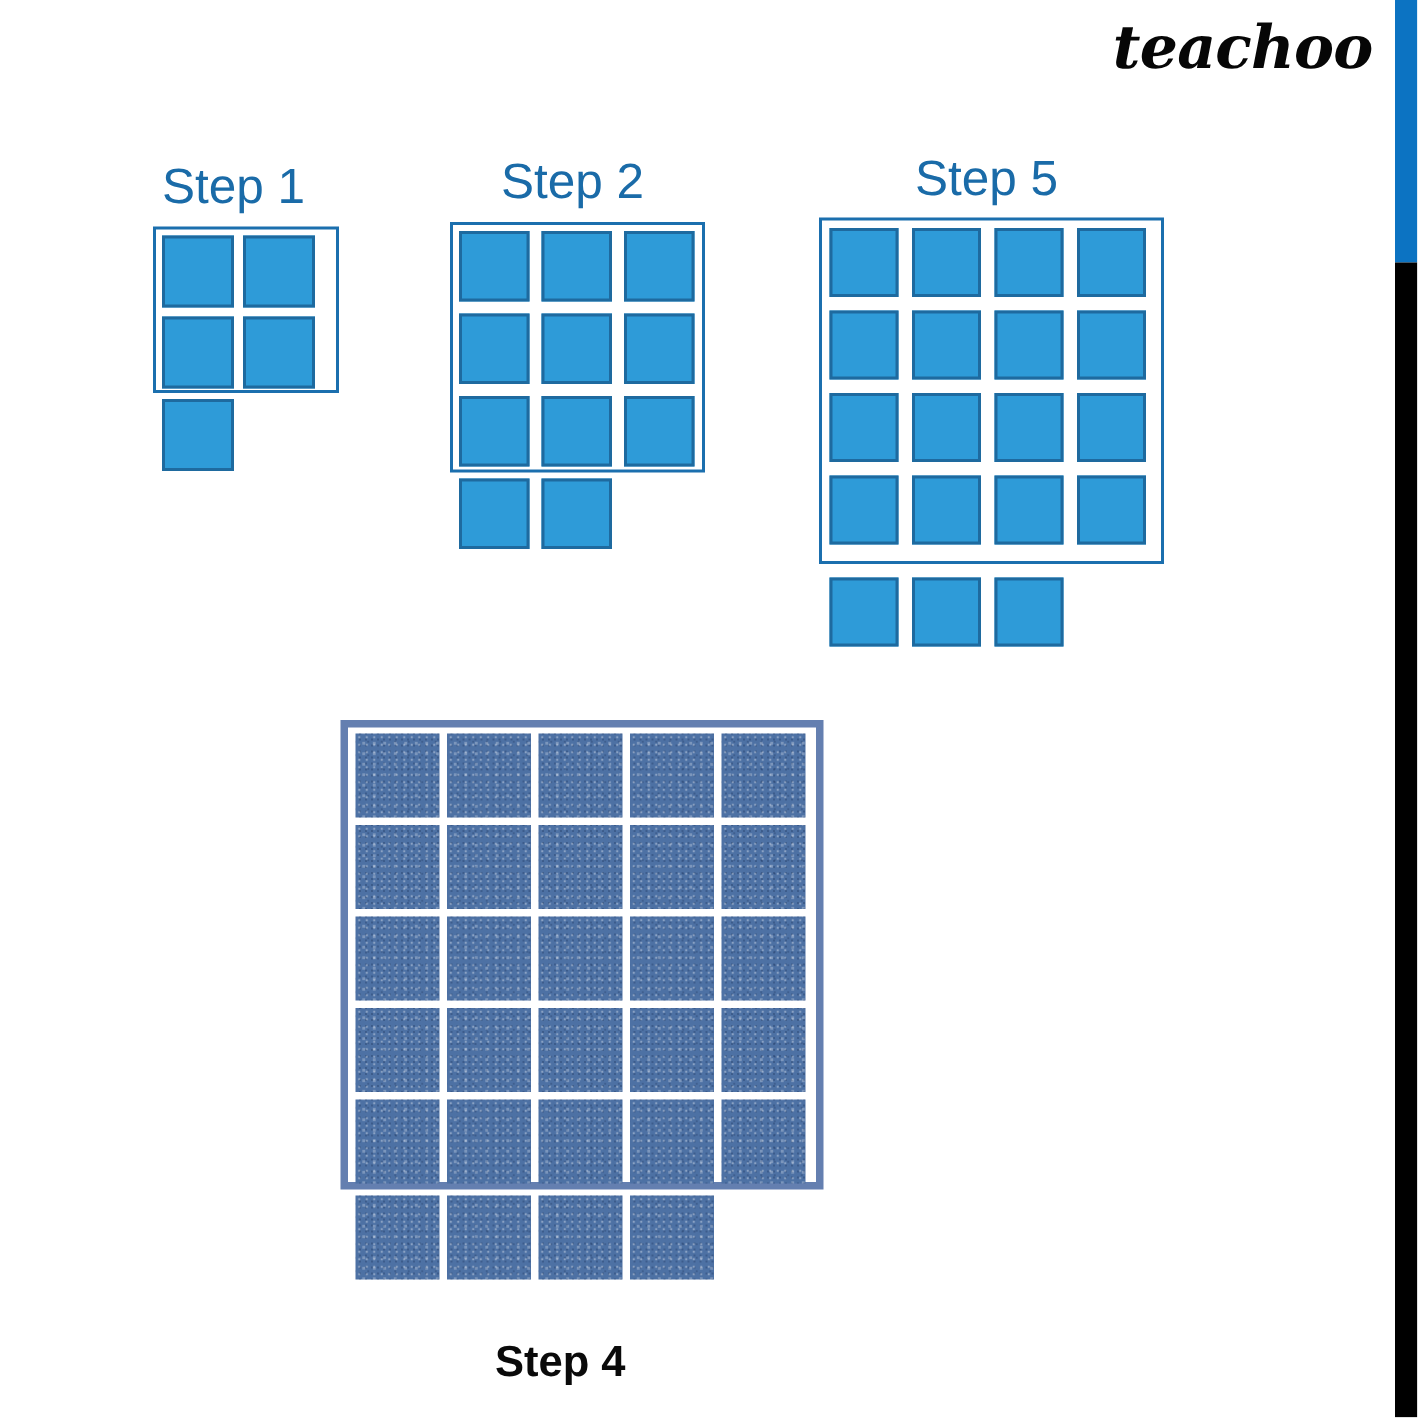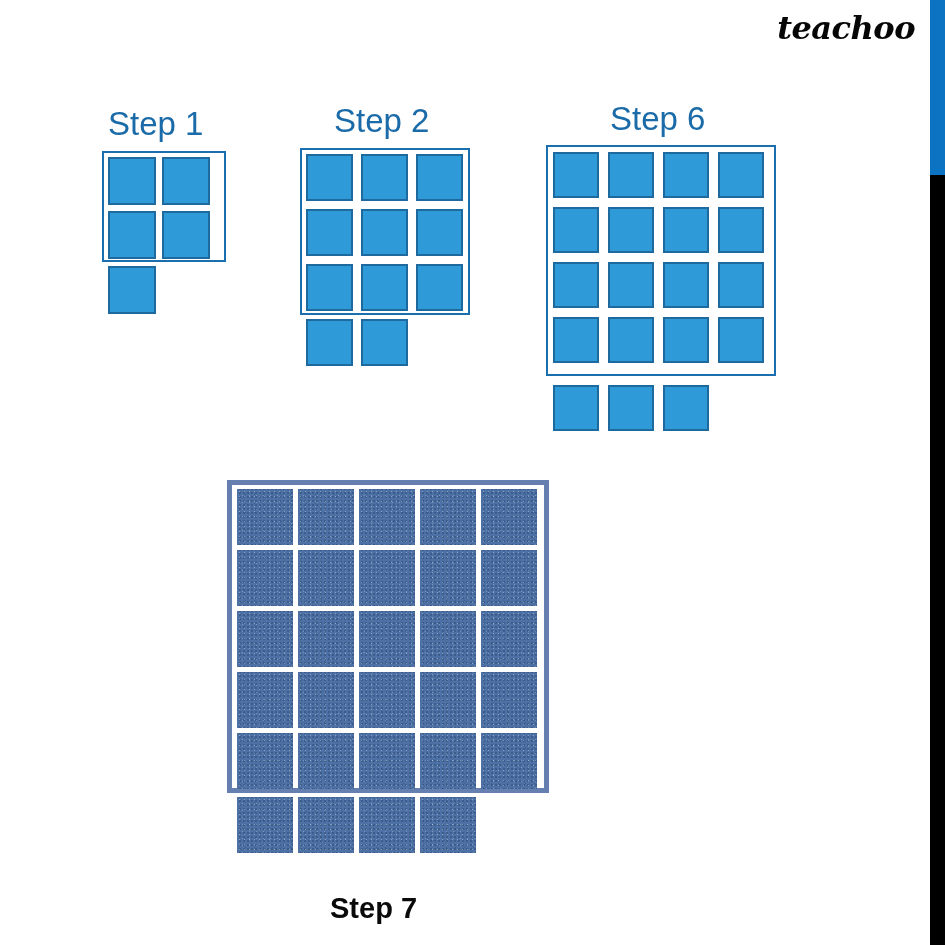--- a/index.html
+++ b/index.html
@@ -39,21 +39,21 @@
   }
 
   
   #brand {
     position: absolute;
     right: 30px;
     top: 12px;
     font-family: "DejaVu Serif", serif;
     font-style: italic;
     font-weight: bold;
-    font-size: 32px;
+    font-size: 40px;
     letter-spacing: -0.5px;
     color: #060606;
     line-height: 1;
     white-space: nowrap;
   }
 
   
   .step-group {
     position: absolute;
   }
@@ -137,21 +137,21 @@
         <div class="tile crisp" style="left: 306px; top: 209px; width: 47px; height: 47px;"></div>
         <div class="tile crisp" style="left: 361px; top: 209px; width: 47px; height: 47px;"></div>
         <div class="tile crisp" style="left: 416px; top: 209px; width: 47px; height: 47px;"></div>
         <div class="tile crisp" style="left: 306px; top: 264px; width: 47px; height: 47px;"></div>
         <div class="tile crisp" style="left: 361px; top: 264px; width: 47px; height: 47px;"></div>
         <div class="tile crisp" style="left: 416px; top: 264px; width: 47px; height: 47px;"></div>
         <div class="tile crisp" style="left: 306px; top: 319px; width: 47px; height: 47px;"></div>
         <div class="tile crisp" style="left: 361px; top: 319px; width: 47px; height: 47px;"></div>
       </div>
       <div class="step-group" style="left: 0px; top: 0px;">
-        <div class="step-label light" style="left: 610px; top: 102px;">Step 6</div>
+        <div class="step-label light" style="left: 610px; top: 102px;">Step 5</div>
         <div class="grid-box thin" style="left: 546px; top: 145px; width: 230px; height: 231px;"></div>
         <div class="tile crisp" style="left: 553px; top: 152px; width: 46px; height: 46px;"></div>
         <div class="tile crisp" style="left: 608px; top: 152px; width: 46px; height: 46px;"></div>
         <div class="tile crisp" style="left: 663px; top: 152px; width: 46px; height: 46px;"></div>
         <div class="tile crisp" style="left: 718px; top: 152px; width: 46px; height: 46px;"></div>
         <div class="tile crisp" style="left: 553px; top: 207px; width: 46px; height: 46px;"></div>
         <div class="tile crisp" style="left: 608px; top: 207px; width: 46px; height: 46px;"></div>
         <div class="tile crisp" style="left: 663px; top: 207px; width: 46px; height: 46px;"></div>
         <div class="tile crisp" style="left: 718px; top: 207px; width: 46px; height: 46px;"></div>
         <div class="tile crisp" style="left: 553px; top: 262px; width: 46px; height: 46px;"></div>
@@ -160,21 +160,21 @@
         <div class="tile crisp" style="left: 718px; top: 262px; width: 46px; height: 46px;"></div>
         <div class="tile crisp" style="left: 553px; top: 317px; width: 46px; height: 46px;"></div>
         <div class="tile crisp" style="left: 608px; top: 317px; width: 46px; height: 46px;"></div>
         <div class="tile crisp" style="left: 663px; top: 317px; width: 46px; height: 46px;"></div>
         <div class="tile crisp" style="left: 718px; top: 317px; width: 46px; height: 46px;"></div>
         <div class="tile crisp" style="left: 553px; top: 385px; width: 46px; height: 46px;"></div>
         <div class="tile crisp" style="left: 608px; top: 385px; width: 46px; height: 46px;"></div>
         <div class="tile crisp" style="left: 663px; top: 385px; width: 46px; height: 46px;"></div>
       </div>
       <div class="step-group" style="left: 0px; top: 0px;">
-        <div class="step-label bold" style="left: 330px; top: 894px;">Step 7</div>
+        <div class="step-label bold" style="left: 330px; top: 894px;">Step 4</div>
         <div class="grid-box thick" style="left: 227px; top: 480px; width: 322px; height: 313px;"></div>
         <div class="tile noisy" style="left: 237px; top: 489px; width: 56px; height: 56px;"></div>
         <div class="tile noisy" style="left: 298px; top: 489px; width: 56px; height: 56px;"></div>
         <div class="tile noisy" style="left: 359px; top: 489px; width: 56px; height: 56px;"></div>
         <div class="tile noisy" style="left: 420px; top: 489px; width: 56px; height: 56px;"></div>
         <div class="tile noisy" style="left: 481px; top: 489px; width: 56px; height: 56px;"></div>
         <div class="tile noisy" style="left: 237px; top: 550px; width: 56px; height: 56px;"></div>
         <div class="tile noisy" style="left: 298px; top: 550px; width: 56px; height: 56px;"></div>
         <div class="tile noisy" style="left: 359px; top: 550px; width: 56px; height: 56px;"></div>
         <div class="tile noisy" style="left: 420px; top: 550px; width: 56px; height: 56px;"></div>

